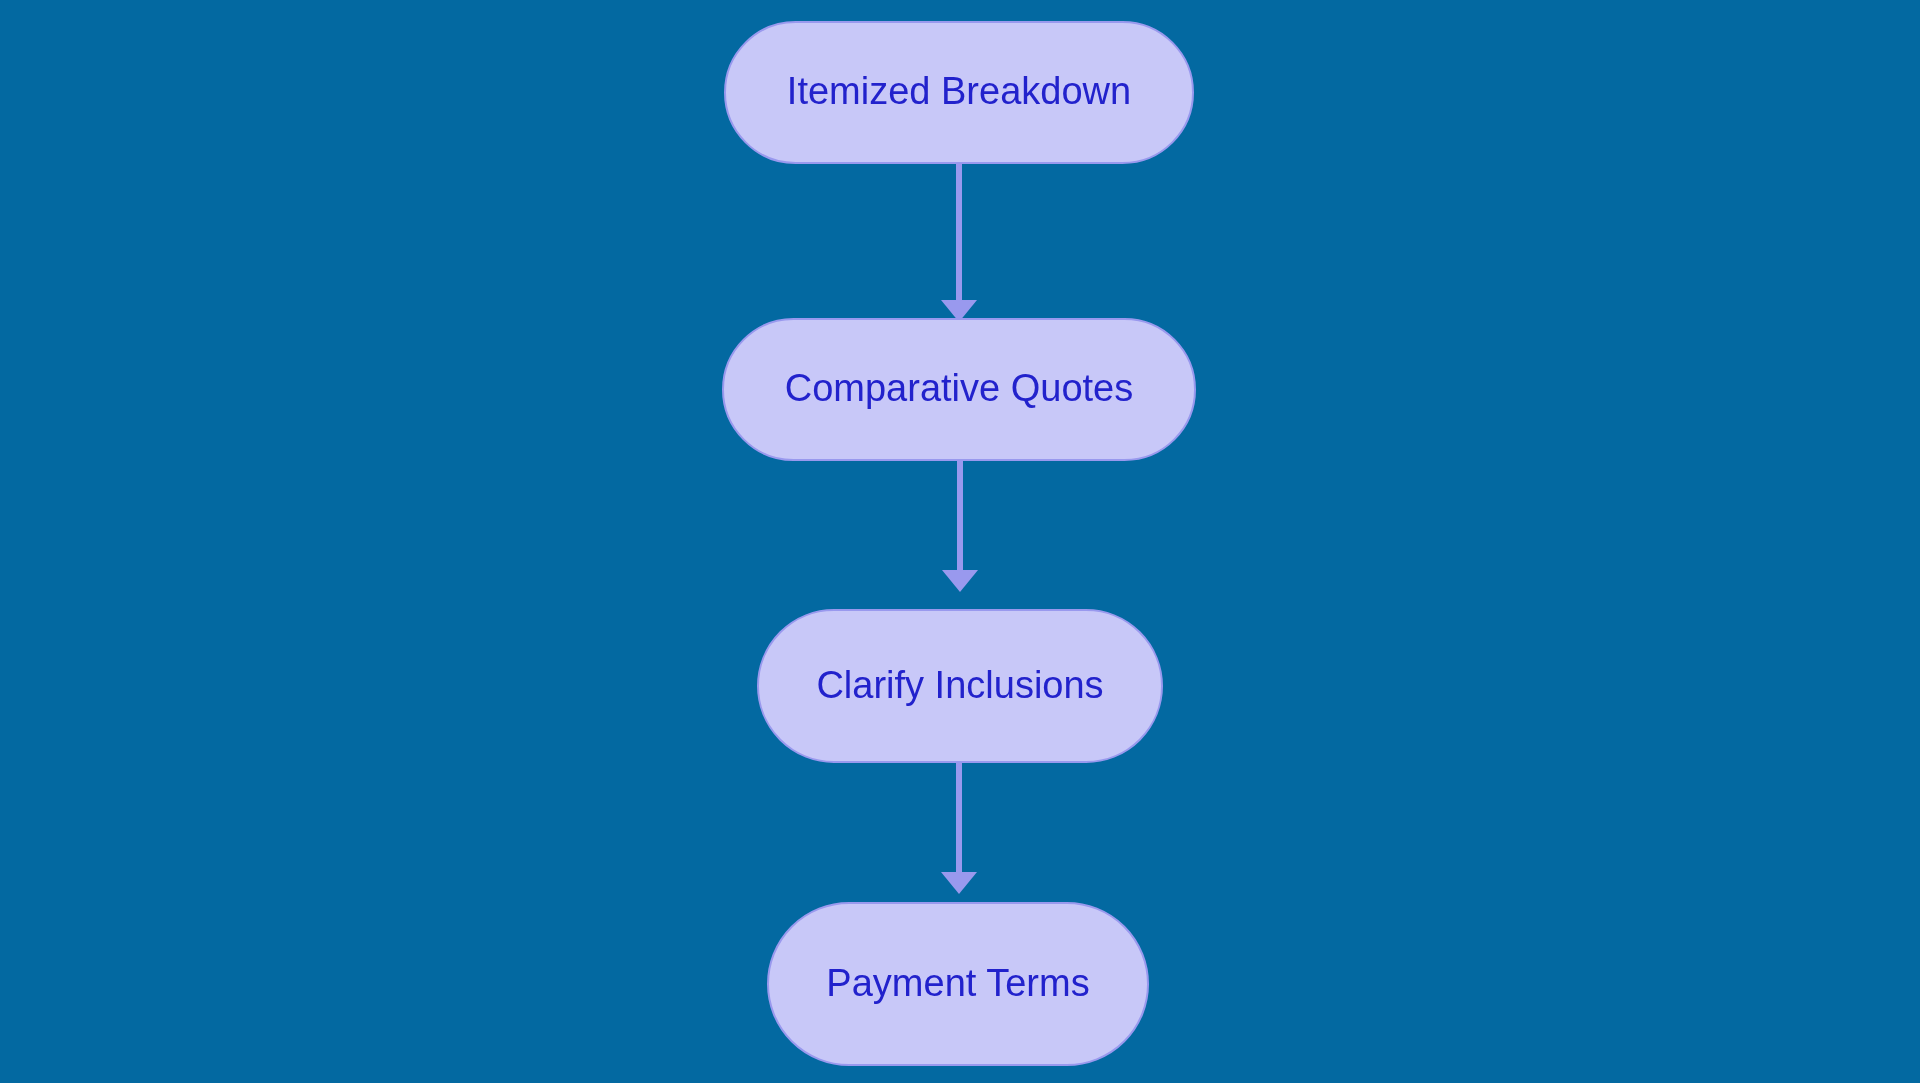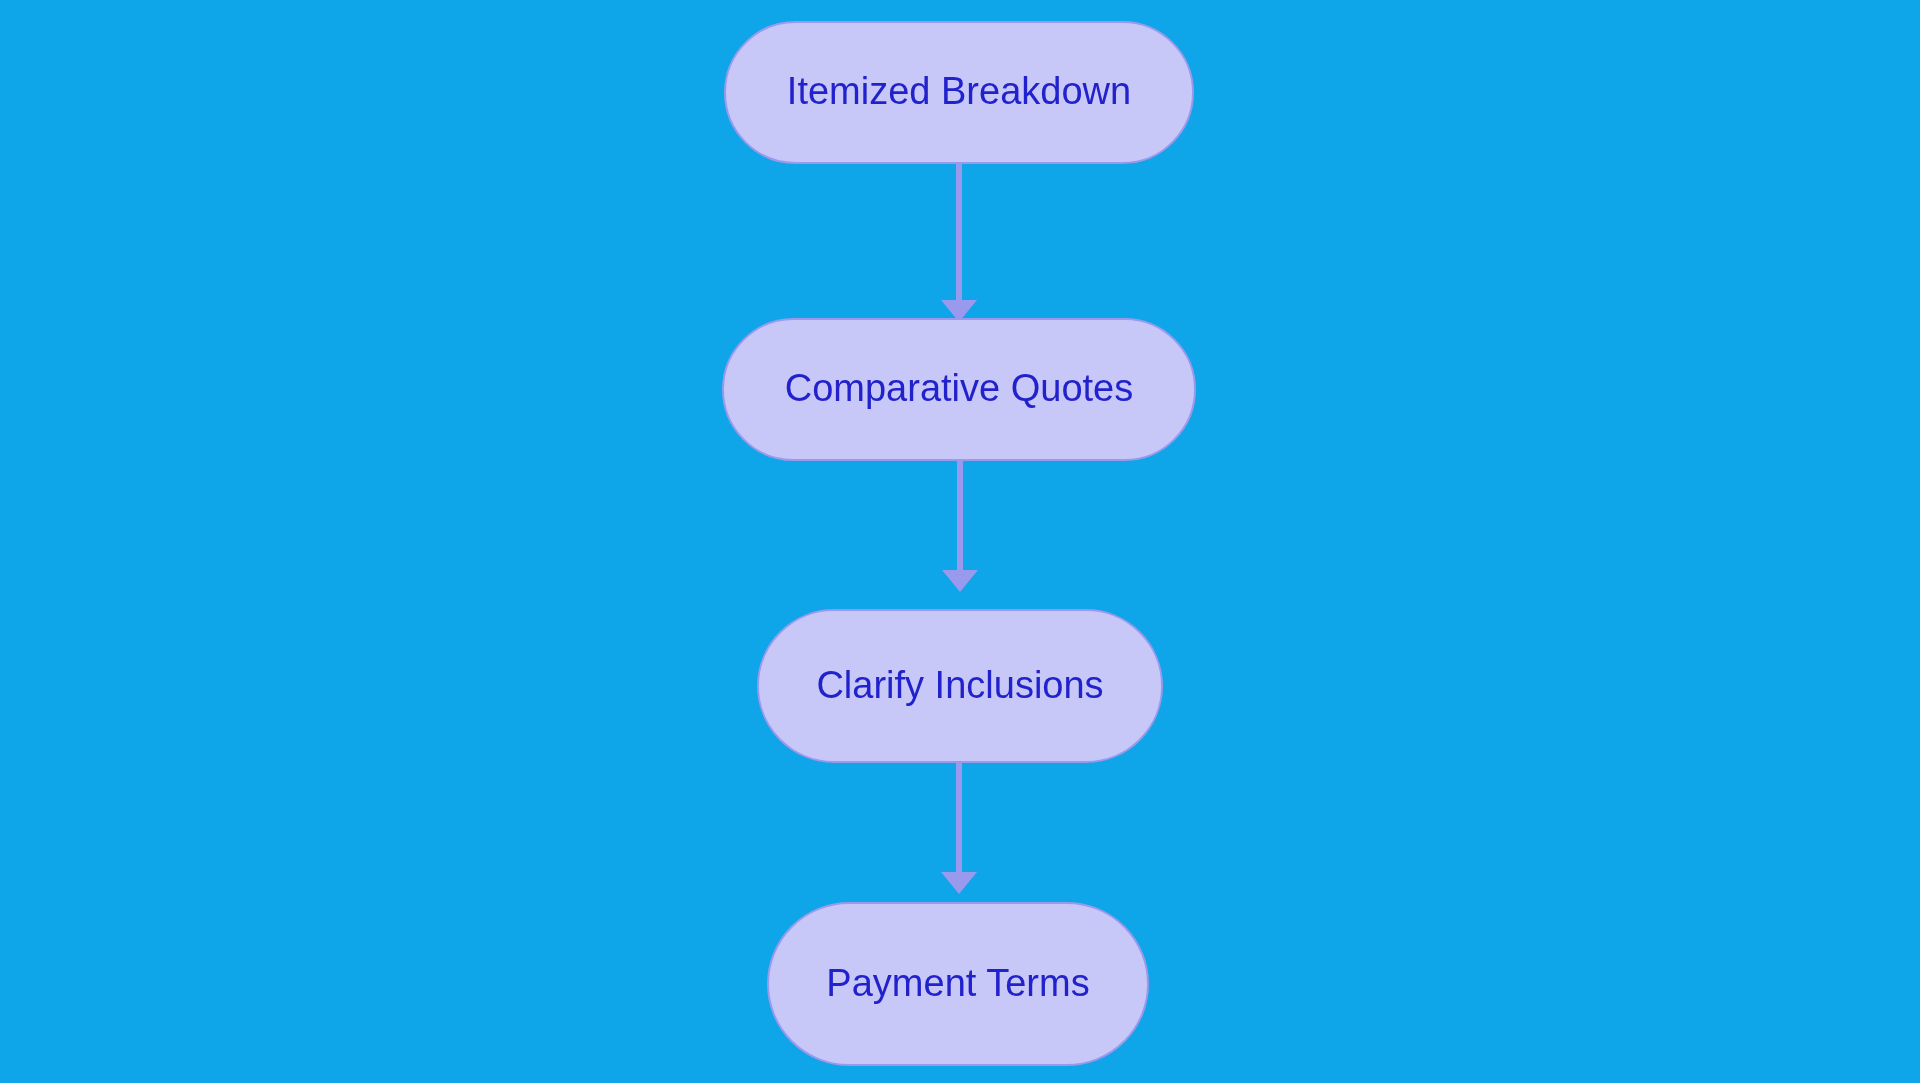--- a/index.html
+++ b/index.html
@@ -11,21 +11,21 @@
   body {
     width: 1920px;
     height: 1083px;
     overflow: hidden;
     font-family: "Liberation Sans", sans-serif;
   }
   #flow-root {
     position: relative;
     width: 1920px;
     height: 1083px;
-    background: #0ea5e9;
+    background: #0369a1;
   }
   #flow-svg {
     position: absolute;
     top: 0;
     left: 0;
     width: 1920px;
     height: 1083px;
     display: block;
   }
   .node-shape {

